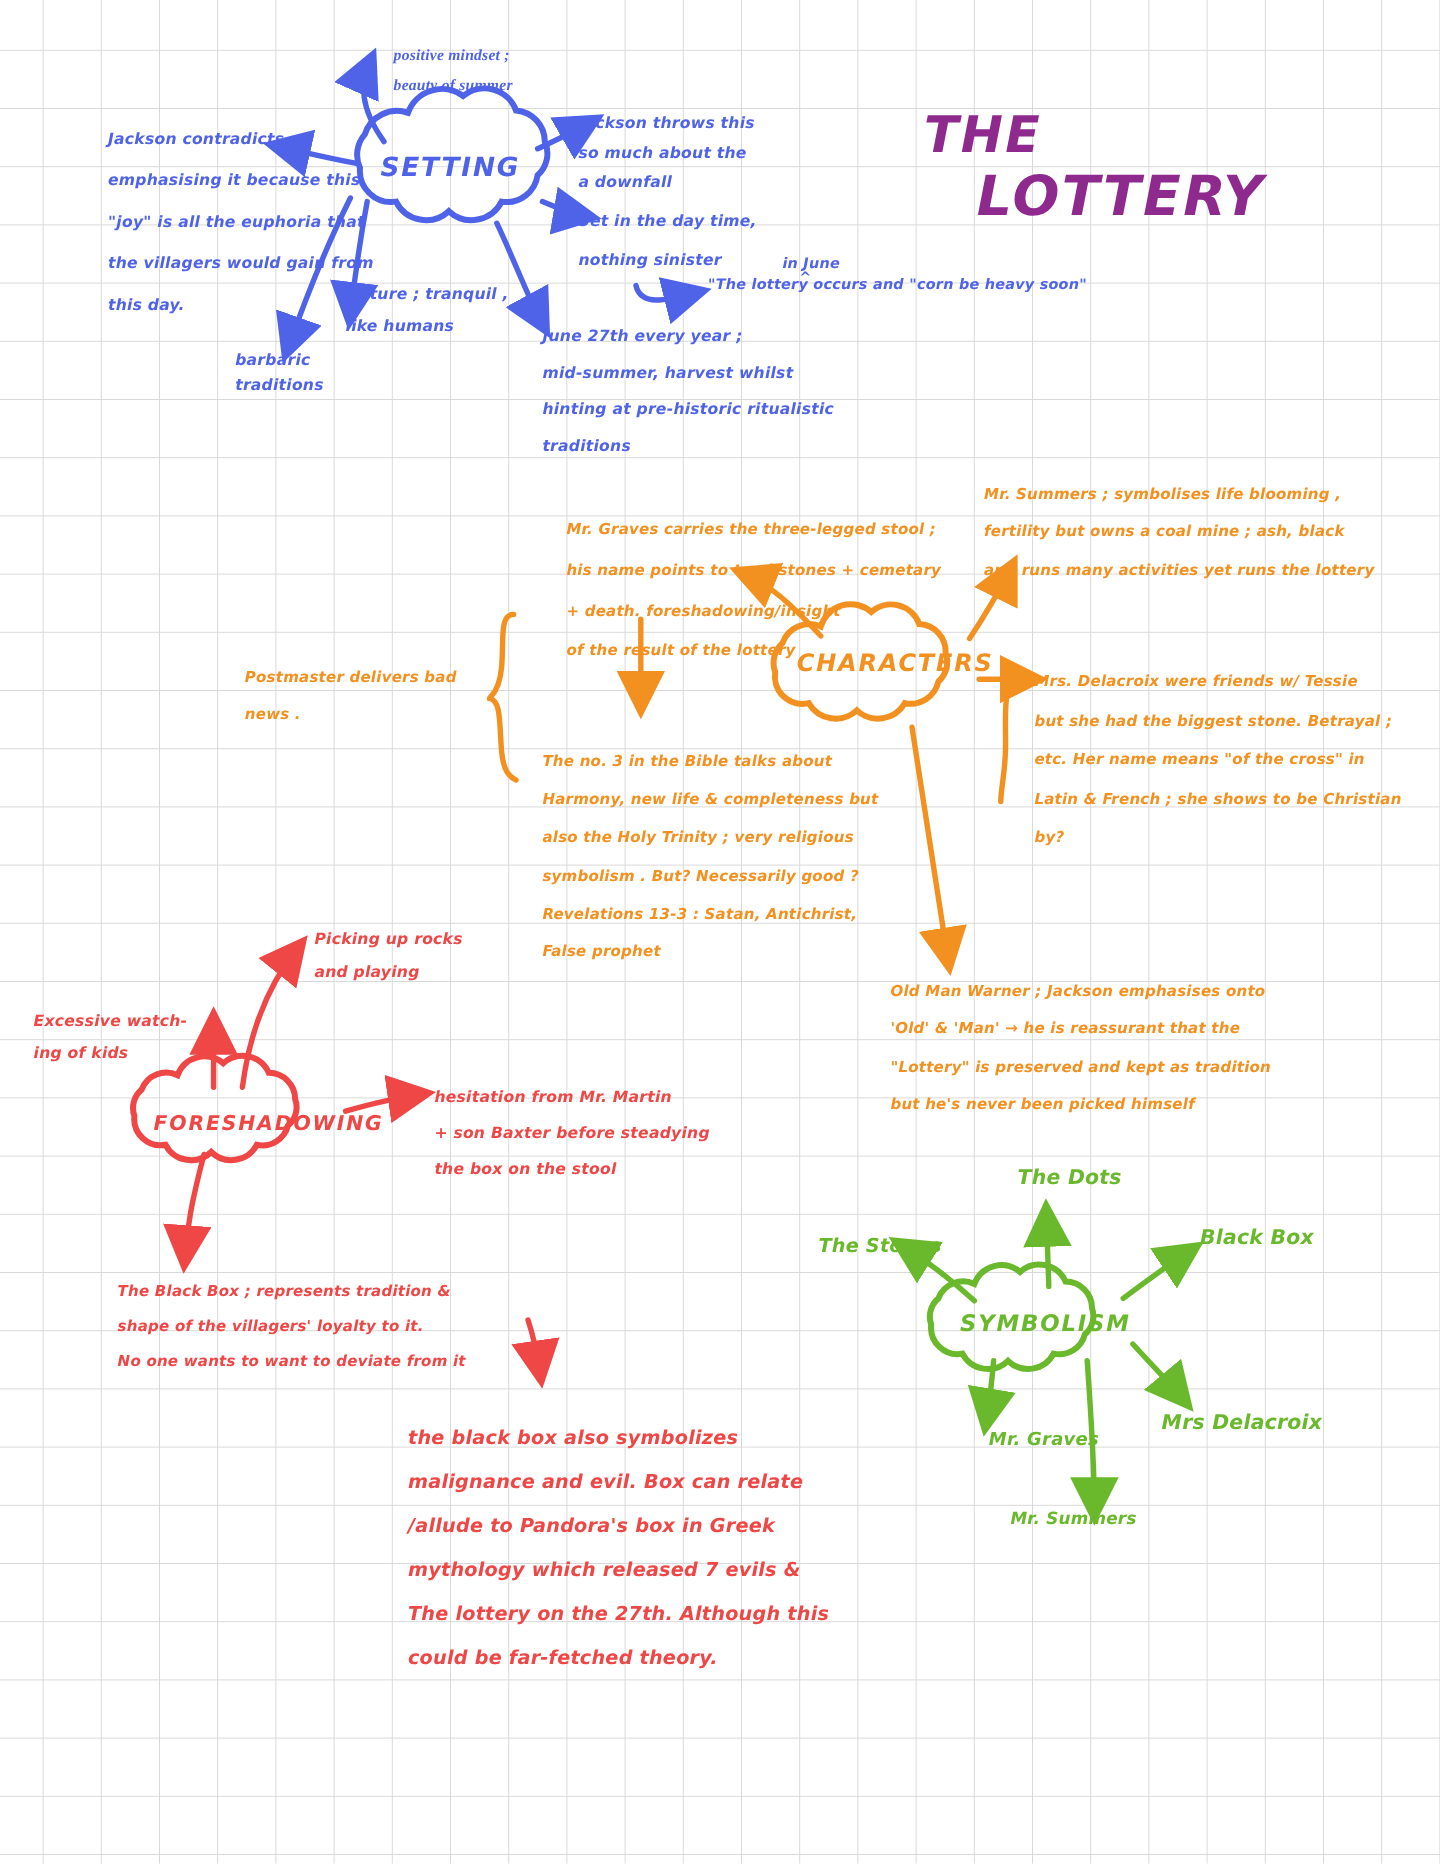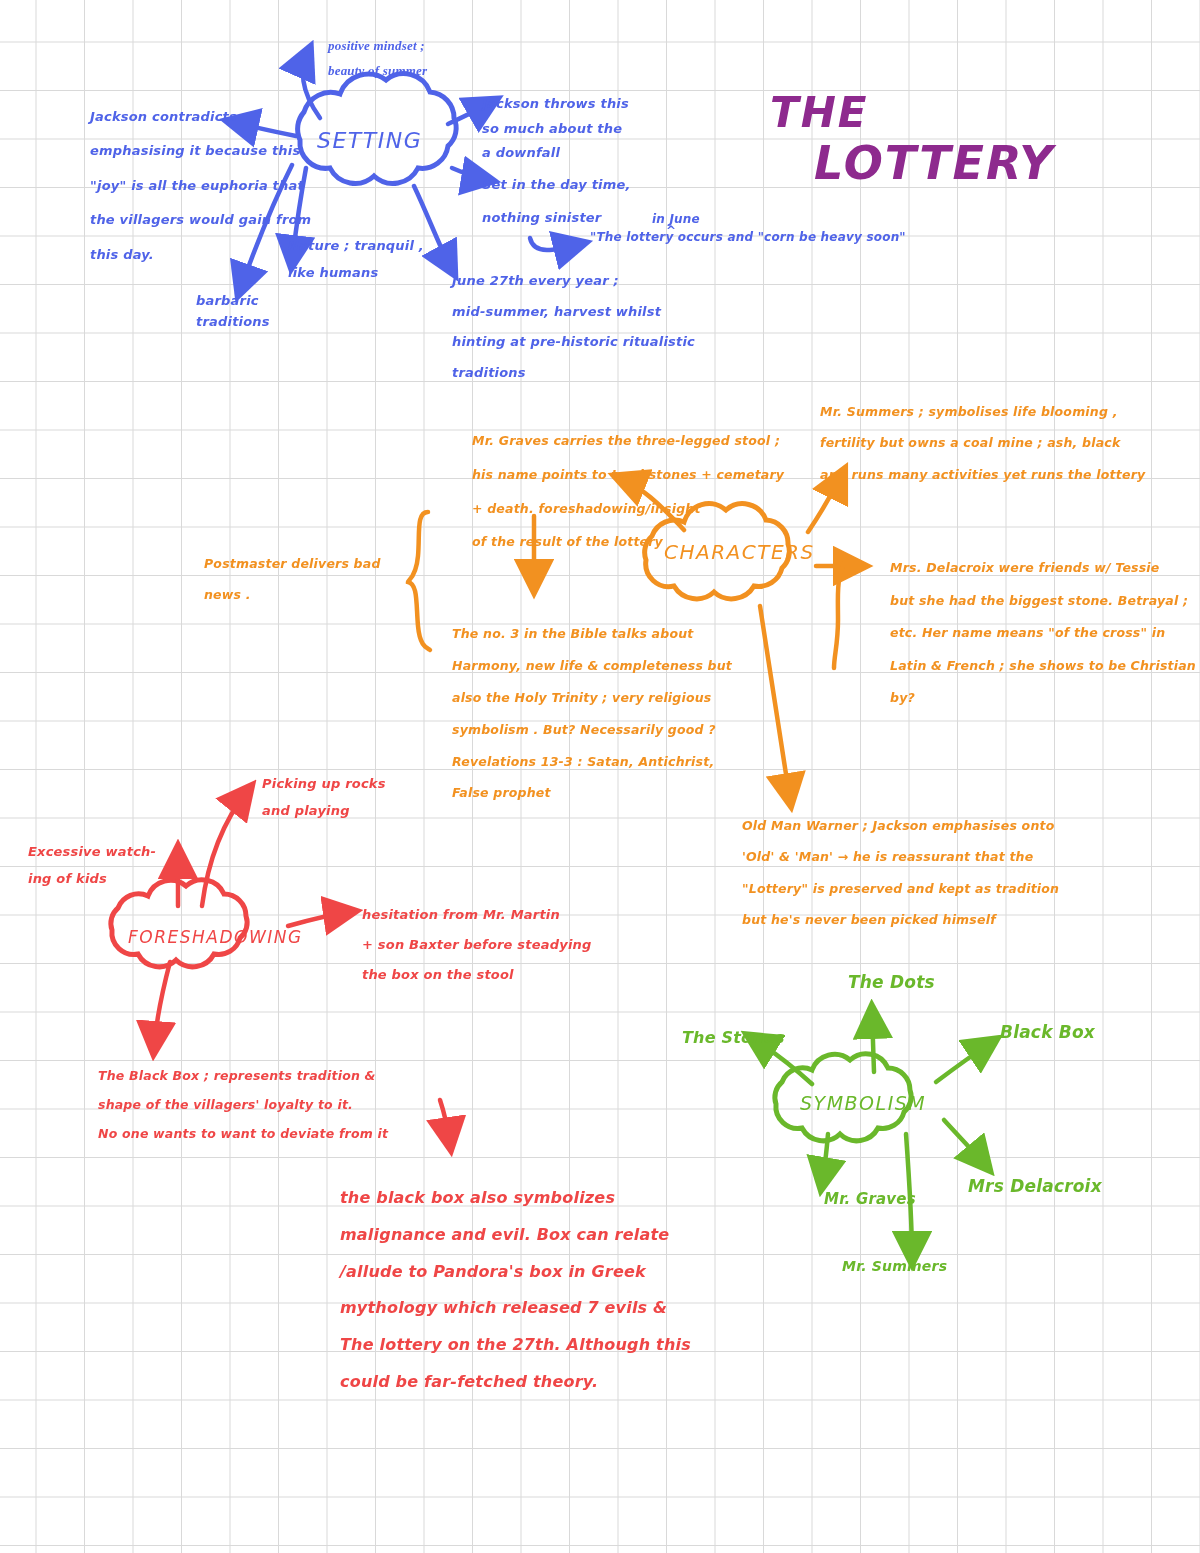--- a/index.html
+++ b/index.html
@@ -32,21 +32,21 @@
   
   .hand{
     font-family:"DejaVu Sans", sans-serif;
     font-style:italic;
     font-weight:700;
     transform-origin:left top;
   }
   .bubble-label{
     position:absolute;
     font-family:"DejaVu Sans", sans-serif;
-    font-weight:400;
+    font-weight:700;
     letter-spacing:1.5px;
     text-transform:uppercase;
   }
 
   #title{
     position:absolute;
     font-family:"DejaVu Sans", sans-serif;
     font-weight:700;
     font-style:italic;
     color:#8e2a8e;
@@ -225,21 +225,21 @@
 Harmony, new life &amp; completeness but
 also the Holy Trinity ; very religious
 symbolism . But? Necessarily good ?
 Revelations 13-3 : Satan, Antichrist,
 False prophet</div>
 
   <div class="note orange hand" style="left:820px;top:396px;font-size:12.5px;line-height:2.5;">Mr. Summers ; symbolises life blooming ,
 fertility but owns a coal mine ; ash, black
 and runs many activities yet runs the lottery</div>
 
-  <div class="note orange hand" style="left:862px;top:552px;font-size:12.5px;line-height:2.6;padding-left:28px;">Mrs. Delacroix were friends w/ Tessie
+  <div class="note orange hand" style="left:862px;top:552px;font-size:12.5px;line-height:2.6;">Mrs. Delacroix were friends w/ Tessie
 but she had the biggest stone. Betrayal ;
 etc.  Her name means "of the cross" in
 Latin &amp; French ; she shows to be Christian
 by?</div>
 
   <div class="note orange hand" style="left:742px;top:810px;font-size:12.5px;line-height:2.5;">Old Man Warner ; Jackson emphasises onto
 'Old' &amp; 'Man' → he is reassurant that the
 "Lottery" is preserved and kept as tradition
 but he's never been picked himself</div>
 

